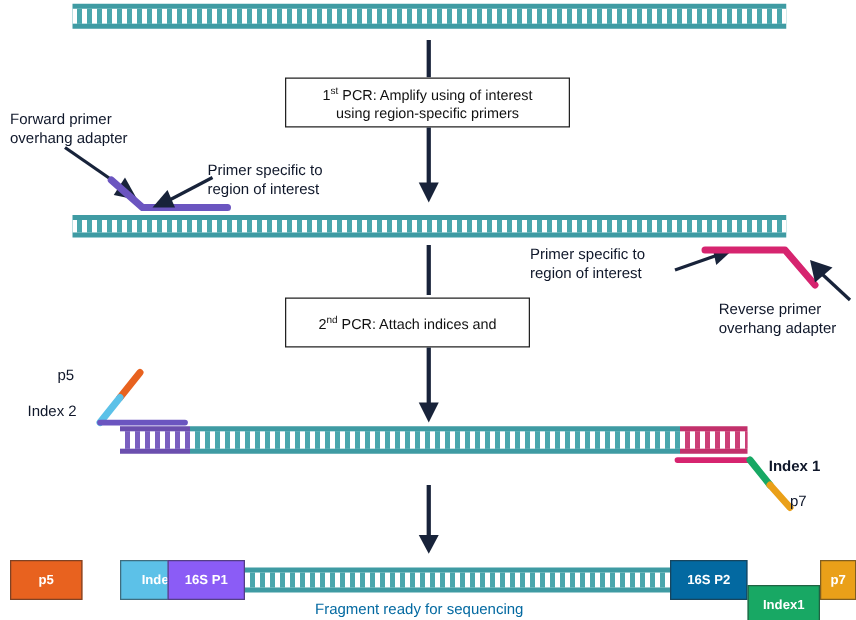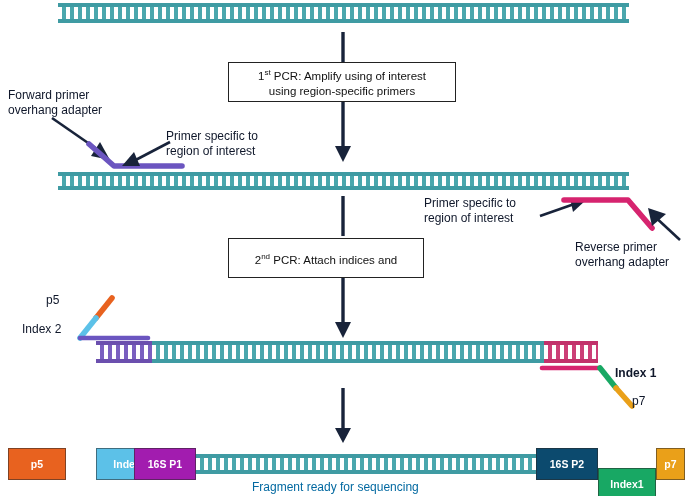--- a/index.html
+++ b/index.html
@@ -193,18 +193,18 @@
 <div class="dna" style="left:148px;top:454px;width:392px;height:20px;">
   <div class="rail"></div>
   <div class="mid">
       <div class="rungs"></div>
     </div>
   <div class="rail"></div>
 </div>
 
 <div class="fblock" style="left:8px;  top:448px;width:58px;height:32px;background:#e8621f;">p5</div>
 <div class="fblock" style="left:66px; top:448px;width:68px;height:32px;background:#5cc1e8;margin-left:30px;">Index2</div>
-<div class="fblock" style="left:134px;top:448px;width:62px;height:32px;background:#a21caf;">16S P1</div>
-<div class="fblock" style="left:536px;top:448px;width:62px;height:32px;background:#0c4a6e;">16S P2</div>
+<div class="fblock" style="left:134px;top:448px;width:62px;height:32px;background:#8b5cf6;">16S P1</div>
+<div class="fblock" style="left:536px;top:448px;width:62px;height:32px;background:#0369a1;">16S P2</div>
 <div class="fblock" style="left:598px;top:448px;width:58px;height:32px;background:#18a864;margin-top:20px;">Index1</div>
 <div class="fblock" style="left:656px;top:448px;width:29px;height:32px;background:#eaa019;">p7</div>
 
 <div class="caption" style="left:252px;top:480px;">Fragment ready for sequencing</div>
 
 </body></html>

